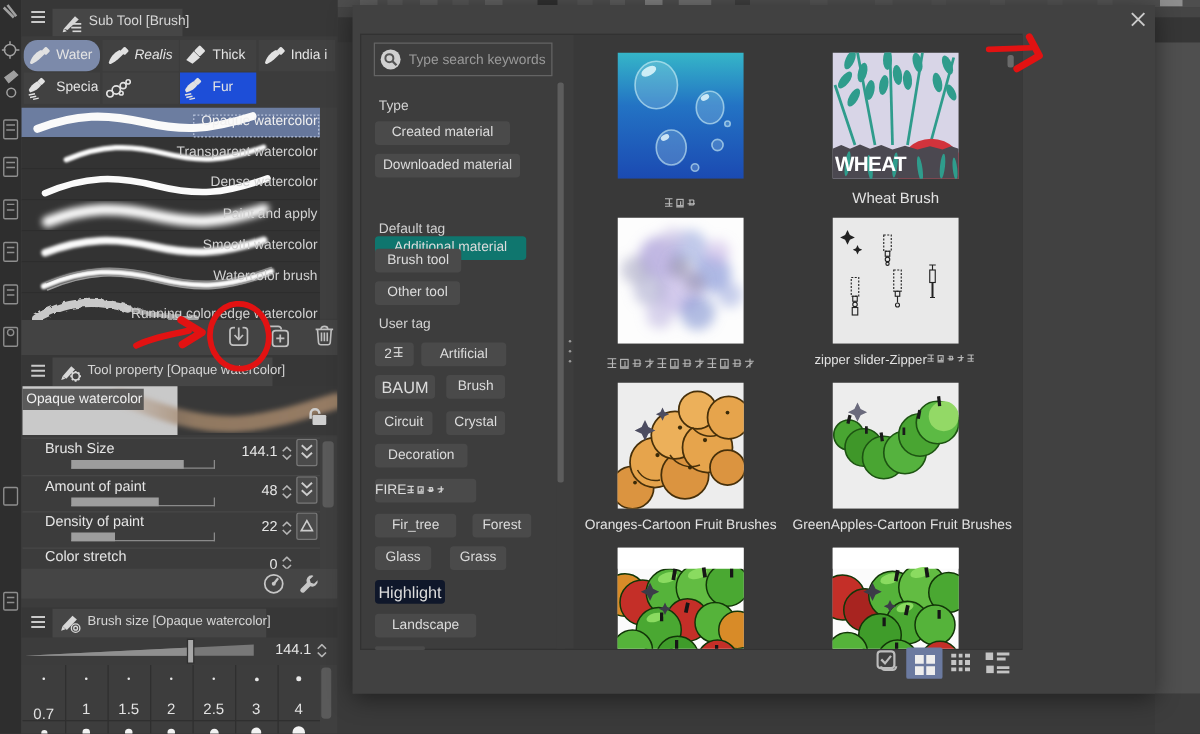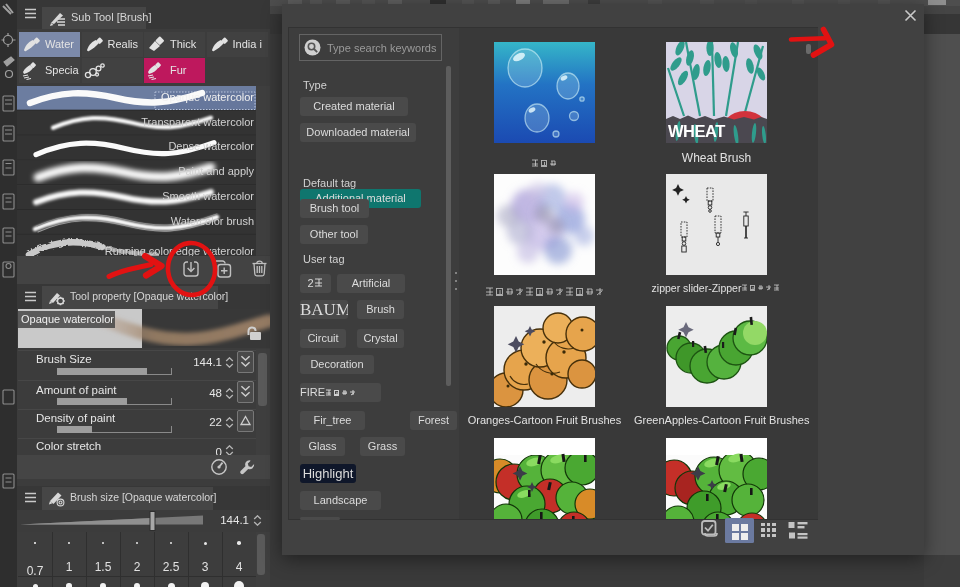--- a/index.html
+++ b/index.html
@@ -73,28 +73,28 @@
     </svg>
     <div class="abs" style="left:25px;top:7px;width:104px;height:22px;background:#464646;"></div>
     <svg class="abs" style="left:32px;top:10px;" width="18" height="16" viewBox="0 0 18 16">
       <path d="M2 13 L11 3 L14 5.5 L5 14 Z" fill="#d8d8d8"></path>
       <path d="M2 13 l2.5 2 -3.5 1 z" fill="#d8d8d8"></path>
       <g stroke="#d8d8d8" stroke-width="1.4">
           <path d="M9 9h7M8 12h8M9 15h7"></path>
         </g>
     </svg>
     <div class="abs txt" style="left:54px;top:11px;font-size:11px;color:#d6d6d6;">Sub Tool [Brush]</div>
-    <div class="abs" style="left:2px;top:31.5px;width:61px;height:25px;background:#7c8aaa;overflow:hidden;">
+    <div class="abs" style="left:2px;top:31.5px;width:61px;height:25px;background:#7c8aaa;overflow:hidden;border-radius:11px;">
 <svg style="position:absolute;left:3px;top:4px;" width="20" height="17" viewBox="0 0 20 17">
 <path d="M2 14 C4 8 8 5 11 4 L14 7 C11 10 8 13 4 15 C3 15.5 2 15 2 14 Z" fill="#e2e2e2"></path>
 <rect x="12.2" y="2.2" width="5" height="5" rx="1" transform="rotate(45 14.7 4.7)" fill="#e2e2e2"></rect>
 </svg>
 <div style="position:absolute;left:26px;top:6px;font-size:11px;color:#e4e4e4;white-space:nowrap;">Water</div>
       </div>
-<div class="abs" style="left:64.5px;top:31.5px;width:61px;height:25px;background:#414141;overflow:hidden;">
+<div class="abs" style="left:64.5px;top:31.5px;width:61px;height:25px;background:#414141;overflow:hidden;font-style:italic;">
 <svg style="position:absolute;left:3px;top:4px;" width="20" height="17" viewBox="0 0 20 17">
 <path d="M2 14 C4 8 8 5 11 4 L14 7 C11 10 8 13 4 15 C3 15.5 2 15 2 14 Z" fill="#e2e2e2"></path>
 <rect x="12.2" y="2.2" width="5" height="5" rx="1" transform="rotate(45 14.7 4.7)" fill="#e2e2e2"></rect>
 </svg>
 <div style="position:absolute;left:26px;top:6px;font-size:11px;color:#e4e4e4;white-space:nowrap;">Realis</div>
       </div>
 <div class="abs" style="left:127px;top:31.5px;width:61px;height:25px;background:#414141;overflow:hidden;">
 <svg style="position:absolute;left:3px;top:4px;" width="20" height="17" viewBox="0 0 20 17">
 <path d="M2 12 L8 5 L13 10 L7 15 Z" fill="#e2e2e2"></path>
 <rect x="9.5" y="1.5" width="6.5" height="6.5" rx="1" transform="rotate(45 12.8 4.8)" fill="#e2e2e2"></rect>
@@ -123,21 +123,21 @@
 <g fill="none" stroke="#e2e2e2" stroke-width="1.3">
 <circle cx="4" cy="13" r="2.6"></circle>
             <circle cx="9" cy="10" r="3.3"></circle>
 <circle cx="14.5" cy="6.5" r="2.4"></circle>
             <circle cx="18.5" cy="3.5" r="1.7"></circle>
 <circle cx="13" cy="12.5" r="1.5"></circle>
           </g>
 </svg>
 <div style="position:absolute;left:26px;top:6px;font-size:11px;color:#e4e4e4;white-space:nowrap;margin-top:48px;">Food</div>
       </div>
-<div class="abs" style="left:127px;top:58px;width:61px;height:25px;background:#be185d;overflow:hidden;">
+<div class="abs" style="left:127px;top:58px;width:61px;height:25px;background:#1d4ed8;overflow:hidden;">
 <svg style="position:absolute;left:2px;top:4px;" width="22" height="18" viewBox="0 0 22 18">
 <path d="M2 10 C4 6 7 4 9 3 L12 6 C10 9 7 11 3 12 Z" fill="#e2e2e2"></path>
 <rect x="9.8" y="0.8" width="4.6" height="4.6" rx="1" transform="rotate(45 12.1 3.1)" fill="#e2e2e2"></rect>
 <g stroke="#e2e2e2" stroke-width="1.1">
             <path d="M2 14 l5 -1 M3 16 l5 -1 M5.5 17.5 l4.5 -1"></path>
           </g>
 </svg>
 <div style="position:absolute;left:26px;top:6px;font-size:11px;color:#e4e4e4;white-space:nowrap;">Fur</div>
       </div>
     <svg class="abs" style="left:0;top:86px;" width="239" height="170" viewBox="0 0 239 170">
@@ -400,42 +400,42 @@
 <div class="abs txt" style="left:21px;top:173px;font-size:11px;color:#d2d2d2;">Default tag</div>
 <div class="abs" style="left:18px;top:195px;width:69px;height:19px;background:#4a4a4a;border-radius:3px;color:#dcdcdc;font-size:11px;text-align:center;line-height:19px;white-space:nowrap;overflow:hidden;">Brush tool</div>
 <div class="abs" style="left:18px;top:221px;width:68px;height:19px;background:#4a4a4a;border-radius:3px;color:#dcdcdc;font-size:11px;text-align:center;line-height:19px;white-space:nowrap;overflow:hidden;">Other tool</div>
 <div class="abs txt" style="left:21px;top:249px;font-size:11px;color:#d2d2d2;">User tag</div>
 <div class="abs" style="left:18px;top:270px;width:31px;height:19px;background:#4a4a4a;border-radius:3px;color:#dcdcdc;font-size:11px;text-align:center;line-height:19px;white-space:nowrap;overflow:hidden;">2<svg style="display:inline-block;vertical-align:-2px;" width="10" height="12" viewBox="0 0 10 12">
           <g stroke="#dcdcdc" stroke-opacity="0.92" stroke-width="1">
             <path d="M1 2h7M1 6h7M1 9h7M5.0 2v7"></path>
           </g>
         </svg></div>
 <div class="abs" style="left:55px;top:270px;width:68px;height:19px;background:#4a4a4a;border-radius:3px;color:#dcdcdc;font-size:11px;text-align:center;line-height:19px;white-space:nowrap;overflow:hidden;">Artificial</div>
-<div class="abs" style="left:18px;top:296px;width:48px;height:19px;background:#4a4a4a;border-radius:3px;color:#dcdcdc;font-size:17px;text-align:center;line-height:19px;white-space:nowrap;overflow:hidden;font-family:Liberation Serif, serif;">BAUM</div>
+<div class="abs" style="left:18px;top:296px;width:48px;height:19px;background:#4a4a4a;border-radius:3px;color:#dcdcdc;font-size:13px;text-align:center;line-height:19px;white-space:nowrap;overflow:hidden;">BAUM</div>
 <div class="abs" style="left:75px;top:296px;width:47px;height:19px;background:#4a4a4a;border-radius:3px;color:#dcdcdc;font-size:11px;text-align:center;line-height:19px;white-space:nowrap;overflow:hidden;">Brush</div>
 <div class="abs" style="left:18px;top:325px;width:46px;height:19px;background:#4a4a4a;border-radius:3px;color:#dcdcdc;font-size:11px;text-align:center;line-height:19px;white-space:nowrap;overflow:hidden;">Circuit</div>
 <div class="abs" style="left:75px;top:325px;width:47px;height:19px;background:#4a4a4a;border-radius:3px;color:#dcdcdc;font-size:11px;text-align:center;line-height:19px;white-space:nowrap;overflow:hidden;">Crystal</div>
 <div class="abs" style="left:18px;top:351px;width:74px;height:19px;background:#4a4a4a;border-radius:3px;color:#dcdcdc;font-size:11px;text-align:center;line-height:19px;white-space:nowrap;overflow:hidden;">Decoration</div>
 <div class="abs" style="left:18px;top:379px;width:81px;height:19px;background:#4a4a4a;border-radius:3px;color:#dcdcdc;font-size:11px;text-align:left;line-height:19px;white-space:nowrap;overflow:hidden;">FIRE<svg style="display:inline-block;vertical-align:-2px;" width="32" height="10" viewBox="0 0 32 10">
           <g stroke="#dcdcdc" stroke-opacity="0.92" stroke-width="1">
             <path d="M1 2h5M1 5h5M1 7h5M4.0 2v5"></path>
           </g>
           <g stroke="#dcdcdc" stroke-opacity="0.92" stroke-width="1">
             <rect x="9.5" y="2.5" width="4" height="4" fill="none"></rect>
             <path d="M9 7.5h5M12.0 4v2"></path>
           </g>
           <g stroke="#dcdcdc" stroke-opacity="0.92" stroke-width="1">
             <path d="M18 3 l3 0 M18 6 l3 0 M19 3 v3 M21 3 v3 M17 5 h5"></path>
           </g>
           <g stroke="#dcdcdc" stroke-opacity="0.92" stroke-width="1">
             <path d="M28.0 2 v5 M25 4 h5 M26 7 l3 -2"></path>
           </g>
         </svg></div>
 <div class="abs" style="left:18px;top:407px;width:65px;height:19px;background:#4a4a4a;border-radius:3px;color:#dcdcdc;font-size:11px;text-align:center;line-height:19px;white-space:nowrap;overflow:hidden;">Fir_tree</div>
-<div class="abs" style="left:96px;top:407px;width:47px;height:19px;background:#4a4a4a;border-radius:3px;color:#dcdcdc;font-size:11px;text-align:center;line-height:19px;white-space:nowrap;overflow:hidden;margin-left:32px;">Forest</div>
+<div class="abs" style="left:96px;top:407px;width:47px;height:19px;background:#4a4a4a;border-radius:3px;color:#dcdcdc;font-size:11px;text-align:center;line-height:19px;white-space:nowrap;overflow:hidden;">Forest</div>
 <div class="abs" style="left:18px;top:433px;width:45px;height:19px;background:#4a4a4a;border-radius:3px;color:#dcdcdc;font-size:11px;text-align:center;line-height:19px;white-space:nowrap;overflow:hidden;">Glass</div>
 <div class="abs" style="left:78px;top:433px;width:45px;height:19px;background:#4a4a4a;border-radius:3px;color:#dcdcdc;font-size:11px;text-align:center;line-height:19px;white-space:nowrap;overflow:hidden;">Grass</div>
 <div class="abs" style="left:18px;top:460px;width:56px;height:19px;background:#0f172a;border-radius:3px;color:#dcdcdc;font-size:13px;text-align:center;line-height:19px;white-space:nowrap;overflow:hidden;">Highlight</div>
 <div class="abs" style="left:18px;top:487px;width:81px;height:19px;background:#4a4a4a;border-radius:3px;color:#dcdcdc;font-size:11px;text-align:center;line-height:19px;white-space:nowrap;overflow:hidden;">Landscape</div>
 <div class="abs" style="left:18px;top:513px;width:40px;height:3px;background:#4a4a4a;border-radius:2px;"></div>
   <div class="abs" style="left:177px;top:24px;width:359px;height:491px;overflow:hidden;">
 <svg style="position:absolute;left:35px;top:14px;" width="101" height="101" viewBox="0 0 101 101">
 <defs>
             <linearGradient id="sea" x1="0" y1="0" x2="0" y2="1">
 <stop offset="0" stop-color="#35b6c8"></stop>

